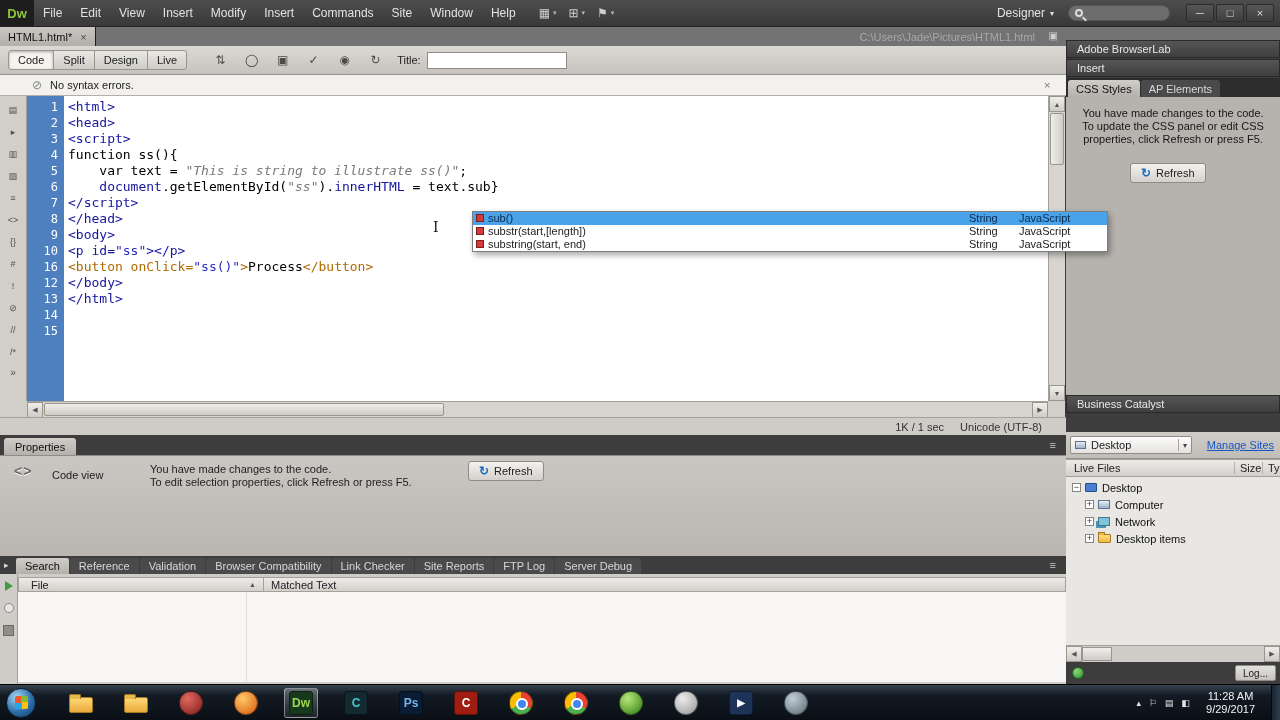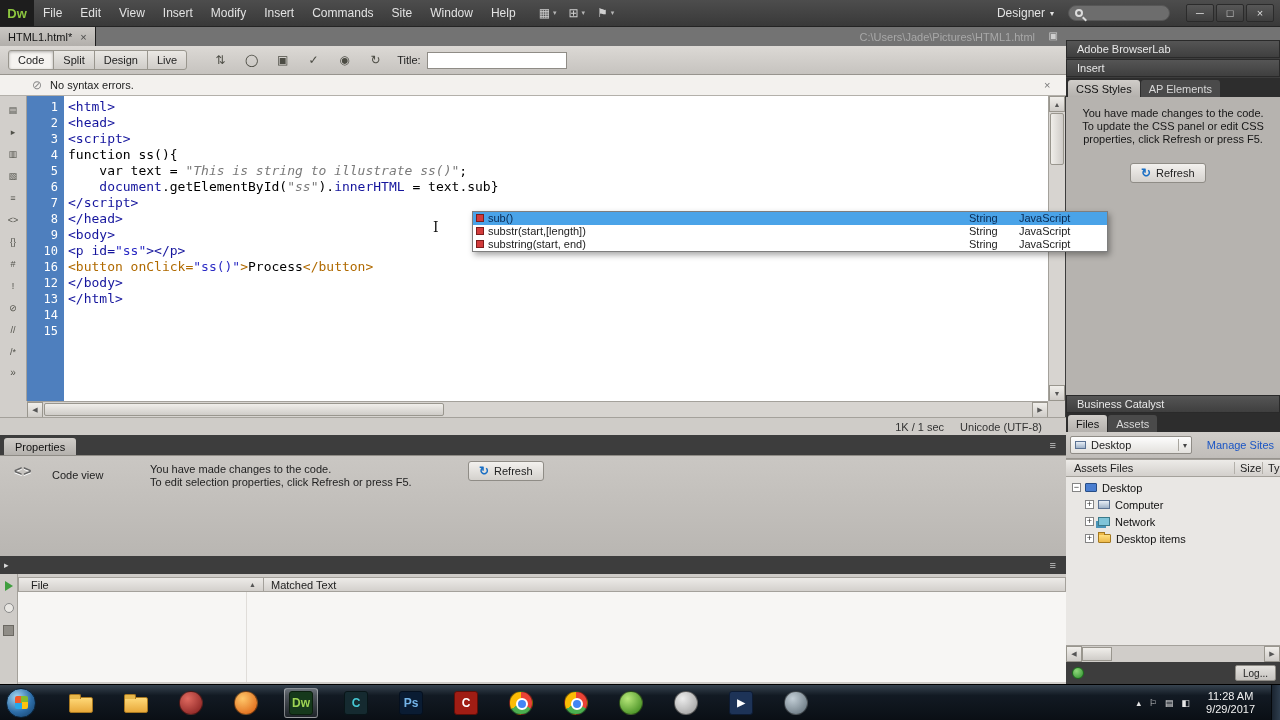--- a/index.html
+++ b/index.html
@@ -120,21 +120,21 @@
   .rc-tab.inactive{background:#4a4a4a;color:#d8d8d8}
   #css-content{top:57px;height:298px;background:#b6b3af;text-align:center;color:#161616;padding-top:10px}
   .css-msg{line-height:13px}
   #css-refresh{top:123px;left:64px !important;width:auto !important;position:absolute}
   #hdr-bc{top:355px}
   #files-tabs{top:373px;height:19px;background:#2d2d2d;display:flex;align-items:flex-end;padding-left:2px}
   #files-toolbar{top:392px;height:27px;background:linear-gradient(#d0cdc9,#c0bdb9);border-bottom:1px solid #97948e}
   #site-dropdown{position:absolute;left:4px;top:4px;width:122px;height:18px;background:linear-gradient(#fdfdfd,#e3e1dd);border:1px solid #8f8c86;border-radius:2px;display:flex;align-items:center;gap:5px;padding:0 4px}
   .dd-ico{width:11px;height:8px;background:linear-gradient(#e8eef5,#9fb2c8);border:1px solid #5c7292;display:inline-block}
   .dd-caret{margin-left:auto;font-size:8px;color:#444;border-left:1px solid #a9a69f;padding-left:4px;height:12px;display:flex;align-items:center}
-  #manage-sites{position:absolute;right:6px;top:7px;width:auto !important;color:#1a55c4;}
+  #manage-sites{position:absolute;right:6px;top:7px;width:auto !important;color:#1a55c4;text-decoration:underline}
   #files-header{top:419px;height:18px;background:linear-gradient(#edebe8,#d3d0cc);border-top:1px solid #a4a19b;border-bottom:1px solid #a4a19b;color:#222;display:flex;align-items:center;padding-left:8px}
   #col-size{position:absolute;left:168px;border-left:1px solid #b3b0aa;padding-left:5px;height:12px;line-height:12px}
   #col-type{position:absolute;left:196px;border-left:1px solid #b3b0aa;padding-left:5px;height:12px;line-height:12px}
   #file-tree{top:437px;height:168px;background:#e9e7e4;padding-top:2px}
   .tree-row{display:flex;align-items:center;height:17px;font-size:11px;color:#111}
   .texp{display:inline-flex;width:9px;height:9px;border:1px solid #848484;background:#fff;font-size:9px;line-height:7px;align-items:center;justify-content:center;margin-right:4px;color:#333}
   .ticon{position:relative;display:inline-block;margin-right:5px}
   .ti-desktop{width:12px;height:9px;background:#4a7ed0;border:1px solid #274d86;border-radius:1px}
   .ti-computer{width:12px;height:9px;background:linear-gradient(#e8eef5,#9fb2c8);border:1px solid #5c7292}
   .ti-network{width:12px;height:9px;background:#7fc4d8;border:1px solid #3a7a8a;box-shadow:-3px 3px 0 -1px #4a94b8}
@@ -339,20 +339,30 @@
   <div id="codeview-icon">&lt;&gt;</div>
   <div id="codeview-label">Code view</div>
   <div id="prop-msg1">You have made changes to the code.</div>
   <div id="prop-msg2">To edit selection properties, click Refresh or press F5.</div>
   <div id="prop-refresh" class="refresh-btn">
     <span class="refresh-ico">↻</span>
     <span>Refresh</span>
   </div>
 
   <div id="res-strip">
+    <div id="results-tabs" style="position:static">
+        <div class="rtab active">Search</div>
+        <div class="rtab">Reference</div>
+        <div class="rtab">Validation</div>
+        <div class="rtab">Browser Compatibility</div>
+        <div class="rtab">Link Checker</div>
+        <div class="rtab">Site Reports</div>
+        <div class="rtab">FTP Log</div>
+        <div class="rtab">Server Debug</div>
+      </div>
     <div class="strip-menu" style="position:static">≡</div>
   </div>
   <div id="res-expander">▸</div>
   <div id="res-body"></div>
   <div id="res-side">
     <div class="play-icon" style="position:static"></div>
     <div class="circle-icon" style="position:static"></div>
     <div class="save-icon" style="position:static"></div>
   </div>
   <div id="res-header">
@@ -375,34 +385,30 @@
     <div id="css-content">
       <div class="css-msg">You have made changes to the code.</div>
       <div class="css-msg">To update the CSS panel or edit CSS</div>
       <div class="css-msg">properties, click Refresh or press F5.</div>
     </div>
     <div id="css-refresh" class="refresh-btn">
       <span class="refresh-ico">↻</span>
       <span>Refresh</span>
     </div>
     <div class="rc-header" id="hdr-bc">Business Catalyst</div>
-    <div id="files-tabs">
-      <div class="rc-tab active">Files</div>
-      <div class="rc-tab inactive">Assets</div>
-    </div>
     <div id="files-toolbar">
       <div id="site-dropdown">
         <span class="dd-ico"></span>
         <span>Desktop</span>
         <span class="dd-caret">▾</span>
       </div>
       <div id="manage-sites">Manage Sites</div>
     </div>
     <div id="files-header">
-      <span>Assets Files</span>
+      <span>Live Files</span>
       <span id="col-size">Size</span>
       <span id="col-type">Typ</span>
     </div>
     <div id="file-tree">
         <div class="tree-row" style="padding-left: 6px;">
           <span class="texp">−</span>
           <span class="ticon ti-desktop"></span>
           <span class="tlabel">Desktop</span>
         </div>
         <div class="tree-row" style="padding-left: 19px;">

